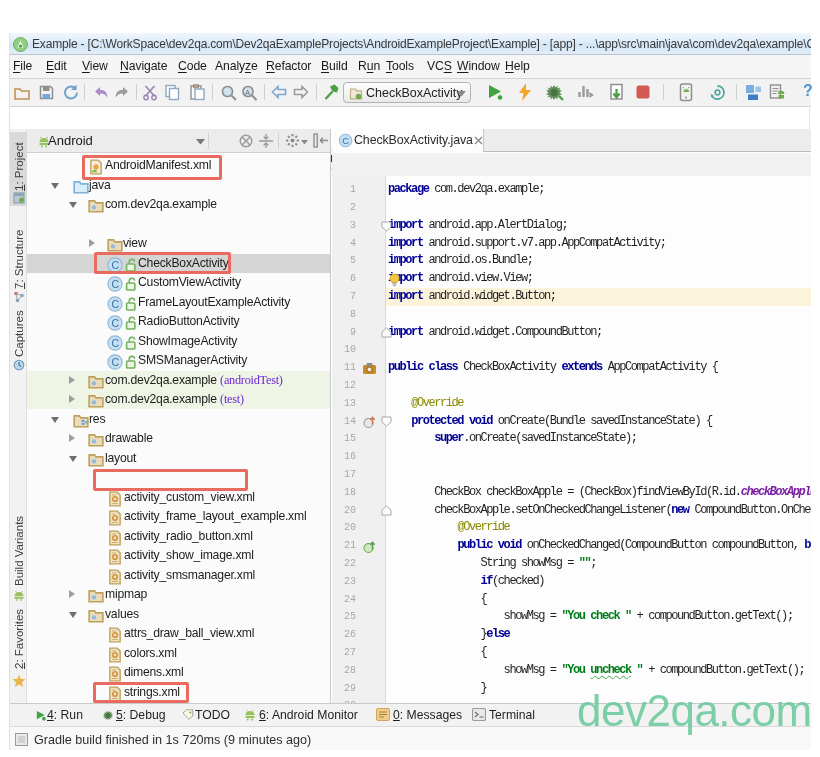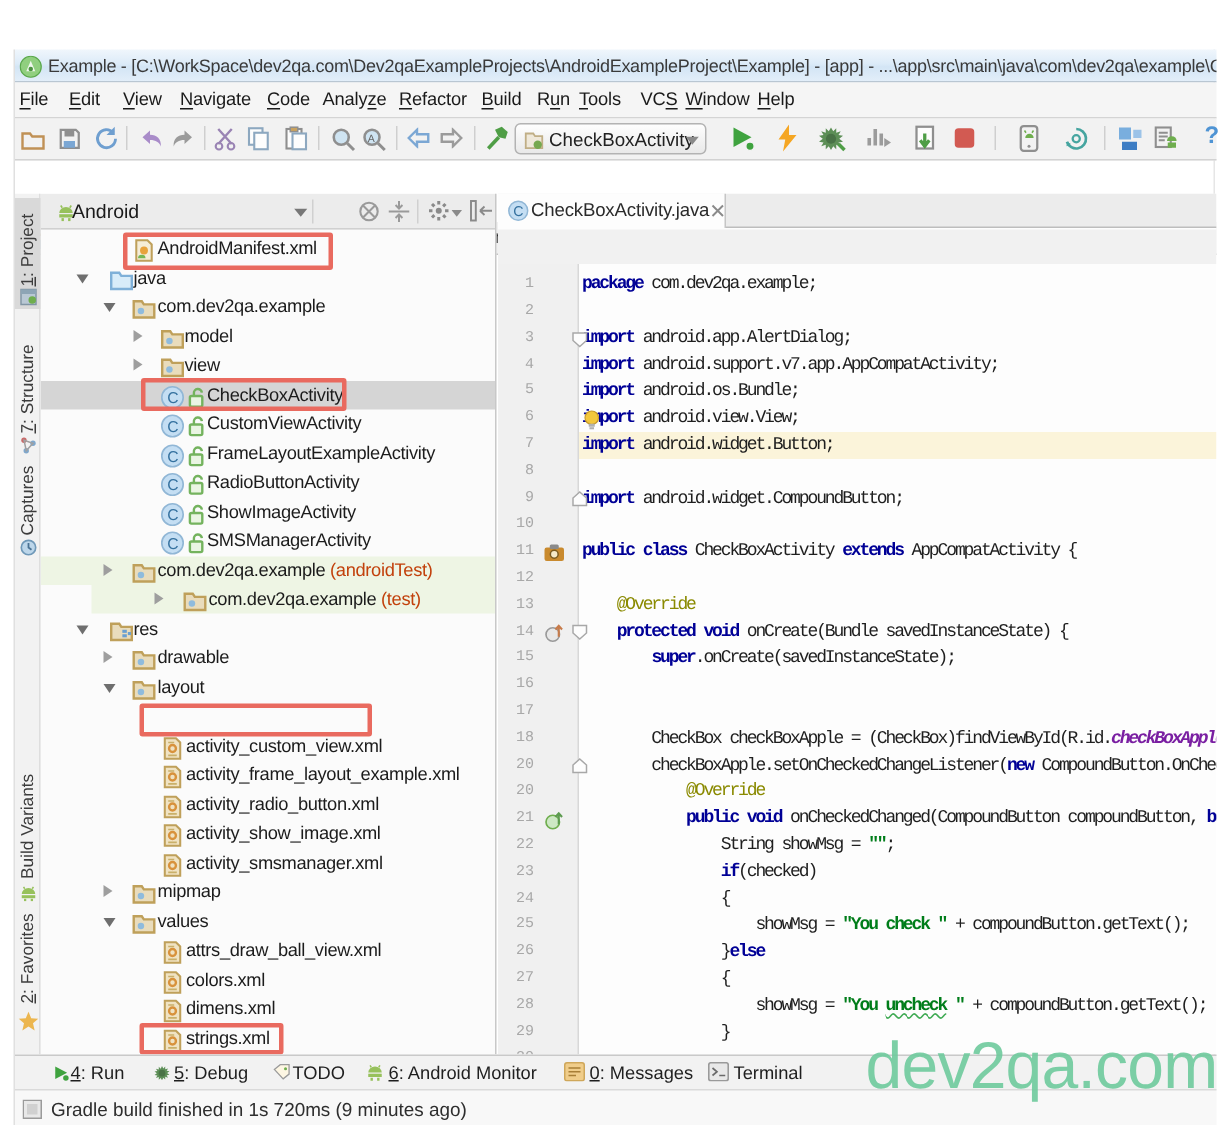--- a/index.html
+++ b/index.html
@@ -41,21 +41,21 @@
 #projhead .ptitle { position:absolute; left:21px; top:4px; font-size:13px; color:#1a1a1a; }
 #tree { position:absolute; left:0; top:25px; width:304px; height:549px; font-size:12.2px; color:#1c1c1c; letter-spacing:-0.22px; }
 .trow { position:absolute; left:0; width:304px; height:19.4px; line-height:19.4px; white-space:nowrap; }
 .trow .lbl { position:absolute; top:0; }
 .ticon { position:absolute; top:2px; width:16px; height:16px; }
 .arrow-e { position:absolute; top:7px; width:0; height:0;
   border-left:4.5px solid transparent; border-right:4.5px solid transparent; border-top:6px solid #6e6e6e; }
 .arrow-c { position:absolute; top:5px; width:0; height:0;
   border-top:4.5px solid transparent; border-bottom:4.5px solid transparent; border-left:6px solid #9e9e9e; }
 .redbox { position:absolute; border:3px solid #e96a5f; border-radius:2px; z-index:30; }
-.grn { color:#c2410c; }
+.grn { color:#6d28d9;font-family:Liberation Serif, serif; }
 
 #editor { position:absolute; left:322px; top:0; width:479px; height:574px; background:#fdfdfd; }
 #tabbar { position:absolute; left:0; top:0; width:479px; height:23px; background:#ececec;
   border-bottom:1px solid #bdbdbd; }
 #tab1 { position:absolute; left:0; top:0; width:152px; height:23px; background:#fdfdfd;
   border-right:1px solid #c6c6c6; }
 #tab1 .tlbl { position:absolute; left:22px; top:4px; font-size:12.4px; color:#2b2b2b; letter-spacing:-0.1px; }
 #editband { position:absolute; left:0; top:24px; width:479px; height:23px; background:#f1f1f1; }
 #gutter { position:absolute; left:0; top:47px; width:54px; height:527px; background:#f0f0f0;
   border-right:1px solid #d8d8d8; }
@@ -344,28 +344,20 @@
               <span class="lbl" style="left:62px">java</span>
             </div>
       <div class="trow" style="top:41.0px;">
               <div class="arrow-e" style="left:42px"></div>
               <svg class="ticon" style="left:61px;top:3px" width="14" height="14" viewBox="0 0 14 14">
                 <path d="M1 2.5 h4.7 l1.2 1.8 H13 v7.7 H1 z" fill="#e9dcbc" stroke="#bfa05a" stroke-width="1.4"></path>
                 <circle cx="5.2" cy="8.2" r="1.9" fill="#8fbbdd"></circle>
               </svg>
               <span class="lbl" style="left:78px">com.dev2qa.example</span>
             </div>
-      <div class="trow" style="top:60.5px;">
-              <div class="arrow-c" style="left:62px"></div>
-              <svg class="ticon" style="left:80px;top:3px" width="14" height="14" viewBox="0 0 14 14">
-                <path d="M1 2.5 h4.7 l1.2 1.8 H13 v7.7 H1 z" fill="#e9dcbc" stroke="#bfa05a" stroke-width="1.4"></path>
-                <circle cx="5.2" cy="8.2" r="1.9" fill="#8fbbdd"></circle>
-              </svg>
-              <span class="lbl" style="left:96px">model</span>
-            </div>
       <div class="trow" style="top:80.0px;">
               <div class="arrow-c" style="left:62px"></div>
               <svg class="ticon" style="left:80px;top:3px" width="14" height="14" viewBox="0 0 14 14">
                 <path d="M1 2.5 h4.7 l1.2 1.8 H13 v7.7 H1 z" fill="#e9dcbc" stroke="#bfa05a" stroke-width="1.4"></path>
                 <circle cx="5.2" cy="8.2" r="1.9" fill="#8fbbdd"></circle>
               </svg>
               <span class="lbl" style="left:96px">view</span>
             </div>
       <div class="trow" style="top:99.5px;background:#d5d5d5;">
               <svg class="ticon" style="left:80px;top:3px" width="13" height="13" viewBox="0 0 13 13">
@@ -434,21 +426,21 @@
               <span class="lbl" style="left:111px">SMSManagerActivity</span>
             </div>
       <div class="trow" style="top:216.5px;background:#eef5e4;">
               <div class="arrow-c" style="left:42px"></div>
               <svg class="ticon" style="left:61px;top:3px" width="14" height="14" viewBox="0 0 14 14">
                 <path d="M1 2.5 h4.7 l1.2 1.8 H13 v7.7 H1 z" fill="#e9dcbc" stroke="#bfa05a" stroke-width="1.4"></path>
                 <circle cx="5.2" cy="8.2" r="1.9" fill="#8fbbdd"></circle>
               </svg>
               <span class="lbl" style="left:78px">com.dev2qa.example <span class="grn">(androidTest)</span></span>
             </div>
-      <div class="trow" style="top:236.0px;background:#eef5e4;margin-left:34px;">
+      <div class="trow" style="top:236.0px;background:#eef5e4;">
               <div class="arrow-c" style="left:42px"></div>
               <svg class="ticon" style="left:61px;top:3px" width="14" height="14" viewBox="0 0 14 14">
                 <path d="M1 2.5 h4.7 l1.2 1.8 H13 v7.7 H1 z" fill="#e9dcbc" stroke="#bfa05a" stroke-width="1.4"></path>
                 <circle cx="5.2" cy="8.2" r="1.9" fill="#8fbbdd"></circle>
               </svg>
               <span class="lbl" style="left:78px">com.dev2qa.example <span class="grn">(test)</span></span>
             </div>
       <div class="trow" style="top:255.5px;">
               <div class="arrow-e" style="left:24px"></div>
               <svg class="ticon" style="left:46px;top:3px" width="14" height="14" viewBox="0 0 14 14">

